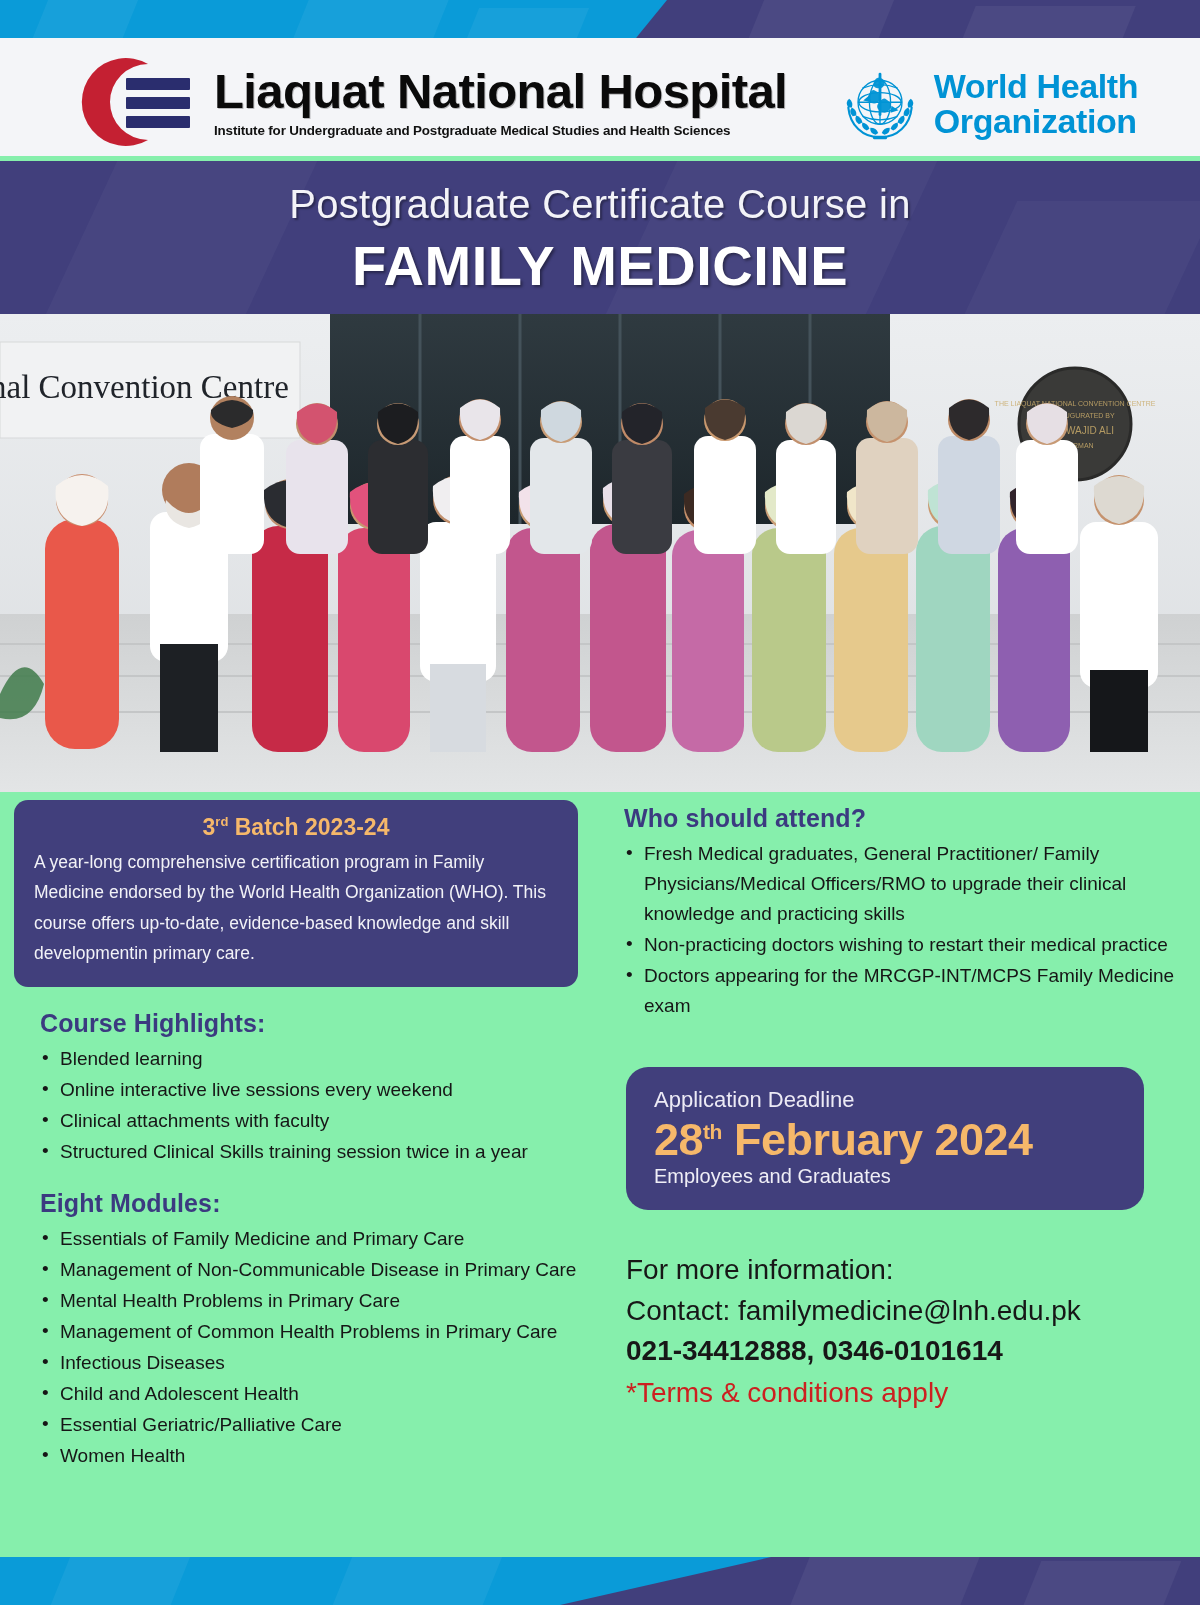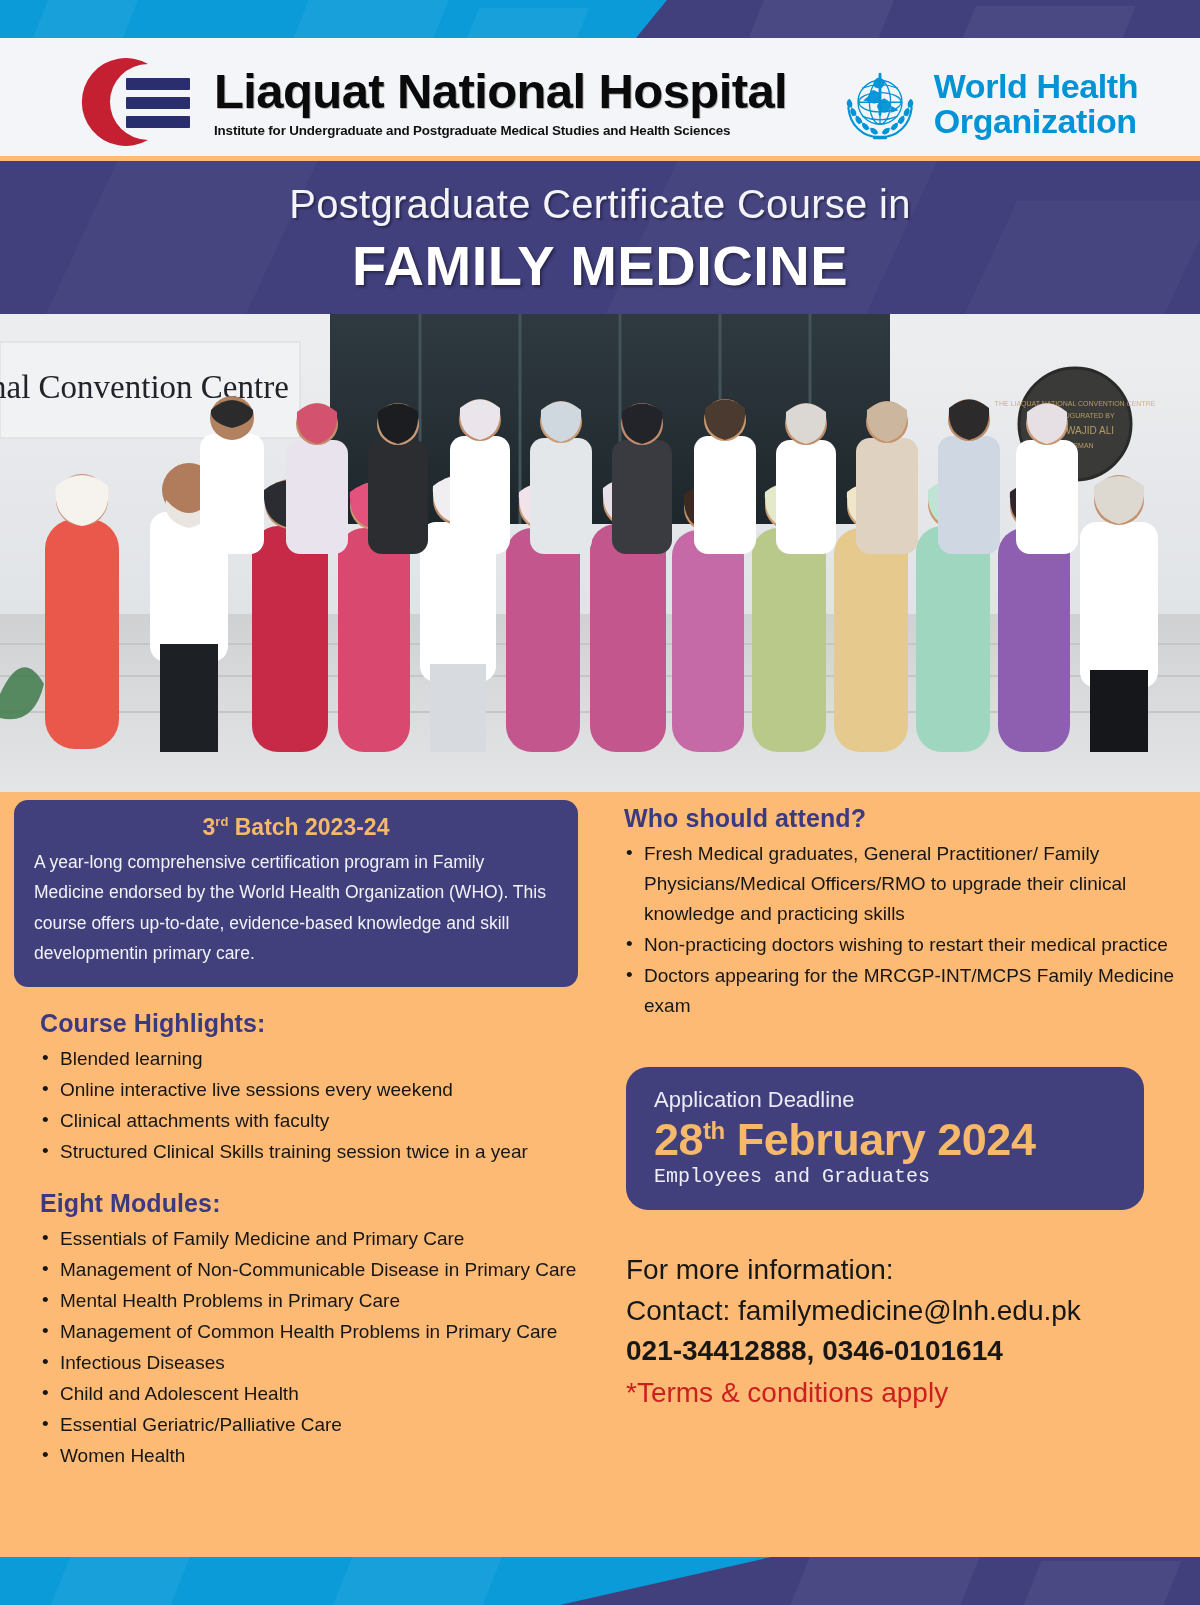--- a/index.html
+++ b/index.html
@@ -3,21 +3,21 @@
 <meta charset="utf-8">
 <style>
   * { margin:0; padding:0; box-sizing:border-box; }
   html,body { background:#ffffff; }
   body {
     width:1200px; height:1605px;
     font-family:"Liberation Sans", sans-serif;
     background:#f4f5f8;
     position:relative; overflow:hidden;
   }
-  .page { position:relative; width:1200px; height:1605px; background:#fdba74; }
+  .page { position:relative; width:1200px; height:1605px; background:#86efac; }
 
   
   .bar { position:absolute; left:0; width:1200px; height:38px; overflow:hidden; }
   .bar.top { top:0; }
   .bar.bottom { bottom:0; height:48px; }
   .bar .cyan, .bar .purple { position:absolute; top:0; bottom:0; }
   .bar.top .cyan   { left:0;  width:672px; background:#0a9bd8; clip-path:polygon(0 0, 100% 0, 94.7% 100%, 0 100%); }
   .bar.top .purple { left:636px; right:0;  background:#413f7c; clip-path:polygon(5.5% 0, 100% 0, 100% 100%, 0 100%); }
   .bar.bottom .cyan   { left:0; width:790px; background:#0a9bd8; clip-path:polygon(0 0, 100% 0, 74% 100%, 0 100%); }
   .bar.bottom .purple { left:560px; right:0; background:#413f7c; clip-path:polygon(33% 0, 100% 0, 100% 100%, 0 100%); }
@@ -97,24 +97,24 @@
     content:"•"; position:absolute; left:0; top:-1px; font-size:19px; color:#161616;
   }
 
   
   .deadline-card {
     margin:46px 56px 0 26px; background:#413f7c; border-radius:22px;
     padding:20px 26px 22px 28px; color:#fff;
   }
   .dl-label { font-size:22px; color:#eceaf5; font-weight:normal; }
   .dl-date { font-size:45px; font-weight:bold; color:#f6b86a; line-height:1.12; margin-top:2px; letter-spacing:-.5px; }
-  .dl-date sup { font-size:24px; vertical-align:super; }
+  .dl-date sup { font-size:21px; vertical-align:super; }
   .dl-disc { font-size:20px; margin-top:6px; color:#ffffff; }
   .dl-disc b { font-weight:bold; }
-  .dl-disc2 { font-size:20px; color:#efeef6;font-family:Liberation Mono, monospace; }
+  .dl-disc2 { font-size:20px; color:#efeef6; }
 
   
   .contact { margin:40px 0 0 26px; font-size:28px; color:#171717; line-height:1.44; }
   .contact .phone { font-weight:bold; }
   .contact .terms { color:#cc2020; margin-top:2px; }
 </style>
 </head>
 <body>
 
 <div class="page">

